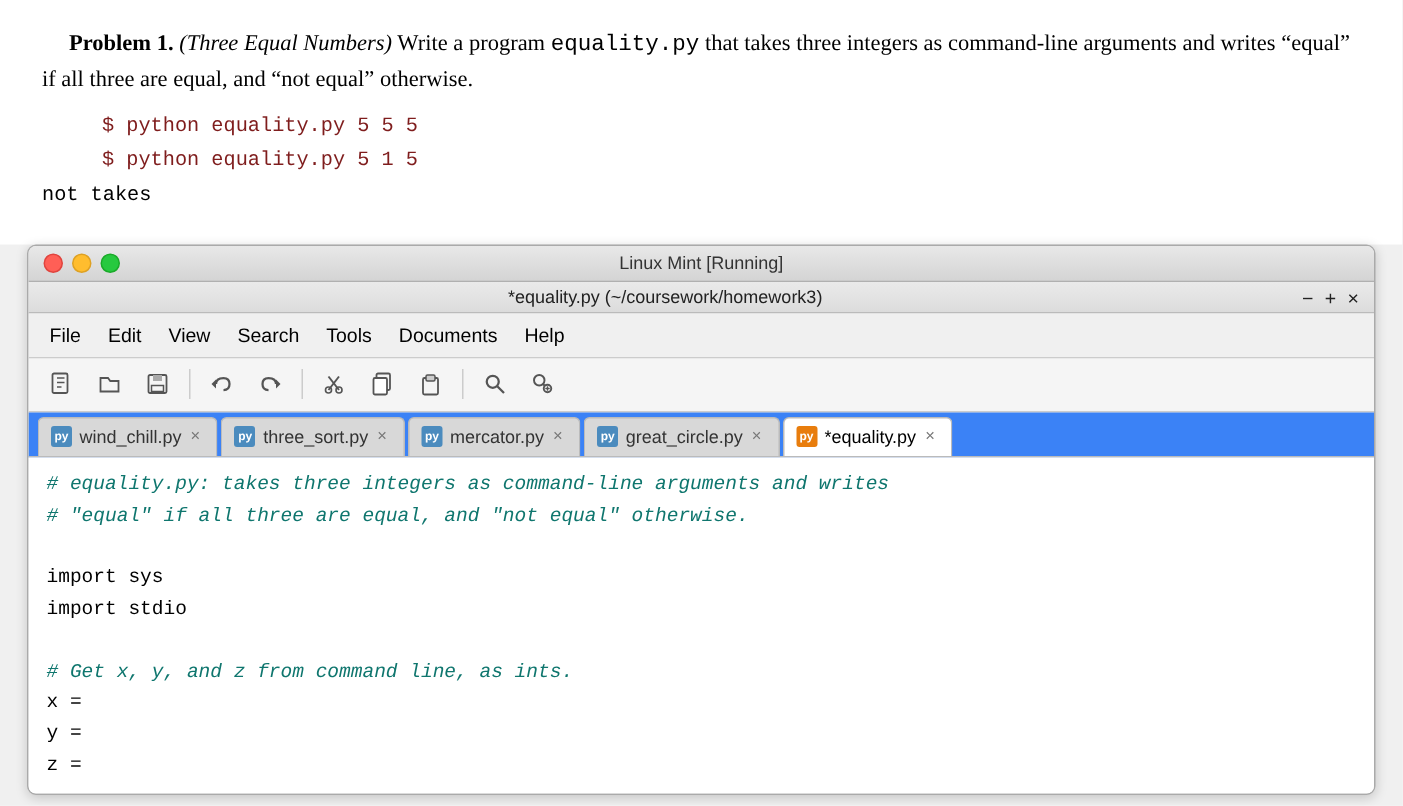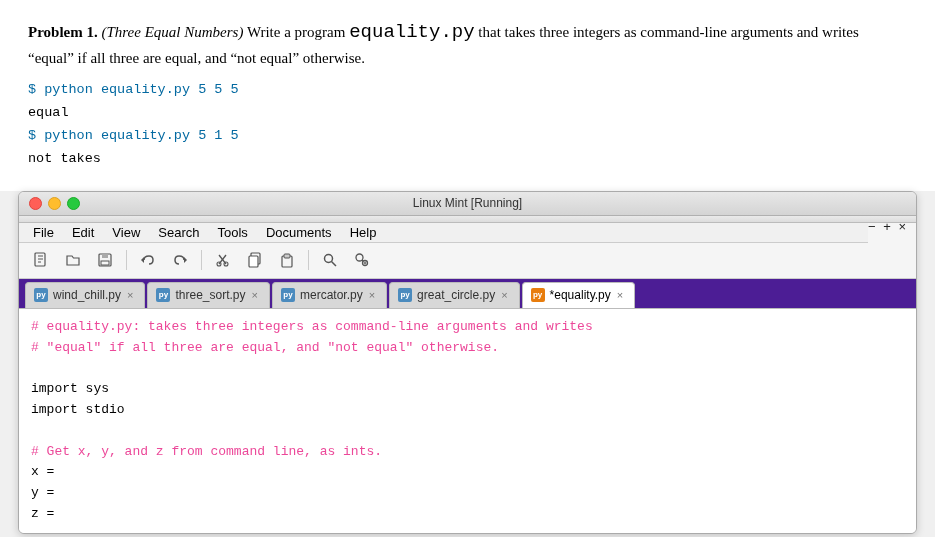--- a/index.html
+++ b/index.html
@@ -14,35 +14,35 @@
 
     
     .problem-area {
       background: #fff;
       padding: 18px 28px 14px 28px;
     }
     .problem-text {
       line-height: 1.5;
       font-size: 15px;
     }
-    .problem-text .bold { font-weight: bold; }
+    .problem-text .bold { font-weight: bold; margin-left: 18px; }
     .problem-text .italic { font-style: italic; }
     .problem-text code {
       font-family: 'Courier New', Courier, monospace;
-      font-size: 19px;
+      font-size: 15px;
       background: none;
     }
     .code-block {
       font-family: 'Courier New', Courier, monospace;
       font-size: 13.5px;
       margin: 10px 0 6px 0;
       line-height: 1.7;
       color: #000;
     }
-    .code-block .prompt { color: #0369a1; }
+    .code-block .prompt { color: #7f1d1d; margin-left: 40px; }
 
     
     .window {
       border: 1px solid #aaa;
       border-radius: 6px;
       overflow: hidden;
       margin: 0 18px;
       box-shadow: 0 2px 8px rgba(0,0,0,0.18);
       background: #f5f5f5;
     }
@@ -101,21 +101,21 @@
     
     .menubar {
       background: #f0f0f0;
       border-bottom: 1px solid #ccc;
       display: flex;
       align-items: center;
       padding: 2px 6px;
       gap: 2px;
       font-family: 'Helvetica Neue', Arial, sans-serif;
       font-size: 13px;
-      height: 20px;
+      height: 30px;
     }
     .menu-item {
       padding: 2px 8px;
       cursor: pointer;
       border-radius: 3px;
     }
 
     
     .toolbar {
       background: #f5f5f5;
@@ -139,21 +139,21 @@
     }
     .toolbar-sep {
       width: 1px;
       height: 20px;
       background: #ccc;
       margin: 0 3px;
     }
 
     
     .tabs-bar {
-      background: #4c1d95;
+      background: #3b82f6;
       border-bottom: 1px solid #bbb;
       display: flex;
       align-items: flex-end;
       padding: 0 6px;
       height: 30px;
       overflow: hidden;
     }
     .tab {
       display: flex;
       align-items: center;
@@ -186,21 +186,21 @@
     
     .editor {
       background: #fff;
       font-family: 'Courier New', Courier, monospace;
       font-size: 13px;
       padding: 8px 12px;
       min-height: 220px;
       line-height: 1.6;
       color: #000;
     }
-    .editor .comment { color: #ec4899; }
+    .editor .comment { color: #0f766e; font-style: italic; }
     .editor .normal { color: #000; }
 
     
     .editor-line { display: block; white-space: pre; }
 
     
     .icon-py {
       display: inline-block;
       width: 14px;
       height: 14px;
@@ -231,40 +231,40 @@
 <div class="problem-area">
   <div class="problem-text">
     <span class="bold">Problem 1.</span>
     <span class="italic">(Three Equal Numbers)</span>
     <span>Write a program</span>
     <code>equality.py</code>
     <span>that takes three integers as command-line arguments and writes “equal” if all three are equal, and “not equal” otherwise.</span>
   </div>
   <div class="code-block">
     <div><span class="prompt">$ python equality.py 5 5 5</span></div>
-    <div>equal</div>
     <div><span class="prompt">$ python equality.py 5 1 5</span></div>
     <div>not takes</div>
   </div>
 </div>
 
 <div class="window">
 
   <div class="titlebar">
     <div class="traffic-lights">
       <div class="traffic-light close"></div>
       <div class="traffic-light minimize"></div>
       <div class="traffic-light maximize"></div>
     </div>
     <span class="titlebar-title">Linux Mint [Running]</span>
     <div class="titlebar-controls">
     </div>
   </div>
 
   <div class="gedit-header">
+    <span>*equality.py (~/coursework/homework3)</span>
     <span style="float:right; padding-right:10px; font-size:13px;">
       <span style="cursor:pointer; margin-right:4px;">−</span>
       <span style="cursor:pointer; margin-right:4px;">+</span>
       <span style="cursor:pointer;">×</span>
     </span>
   </div>
 
   <div class="menubar">
     <span class="menu-item">File</span>
     <span class="menu-item">Edit</span>

